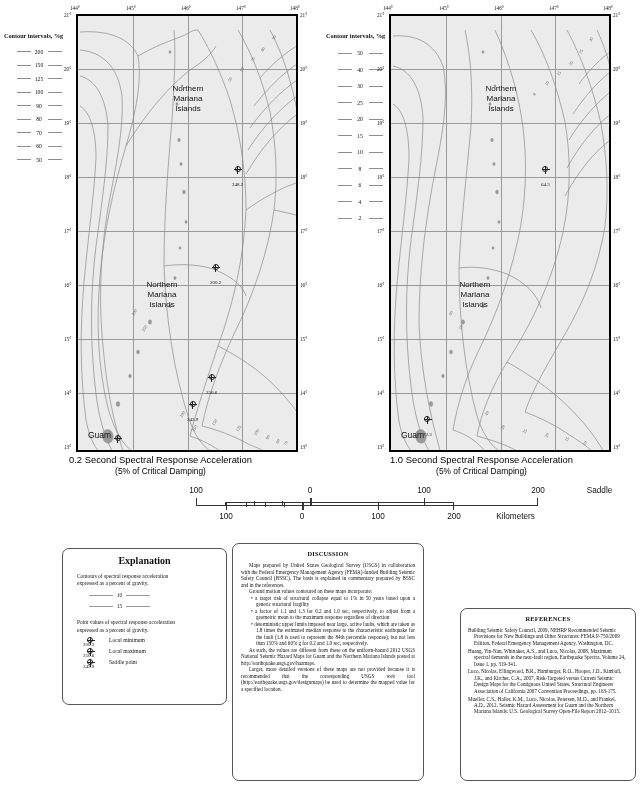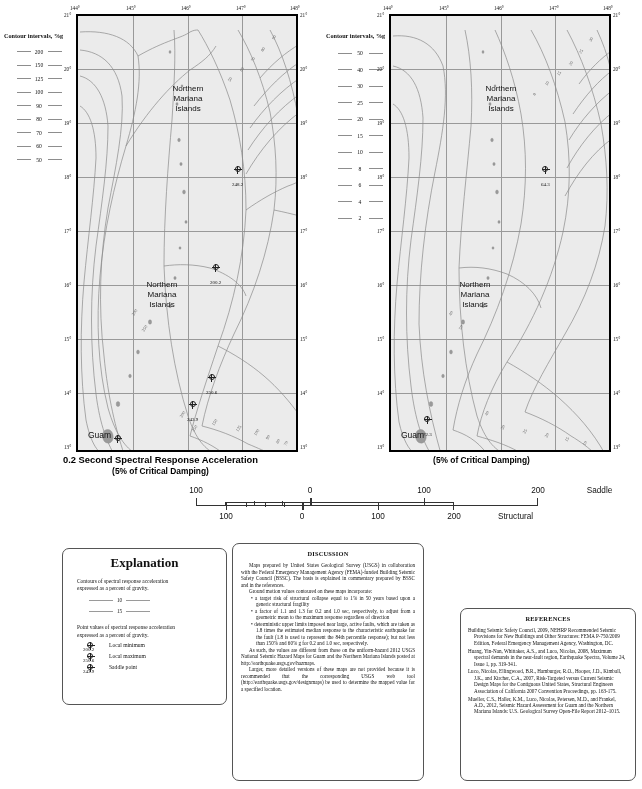--- a/index.html
+++ b/index.html
@@ -75,21 +75,21 @@
     content:"";position:absolute;background:#222;
   }
   .pt .glyph:before{left:50%;top:-1.5px;width:0.8px;height:8px;margin-left:-0.4px;}
   .pt .glyph:after{top:50%;left:-1.5px;height:0.8px;width:8px;margin-top:-0.4px;}
   .pt .lab{font-size:5px;margin-top:0.5px;white-space:nowrap;}
 
   
   .map-title{
     position:absolute;width:100%;text-align:center;
     font-family:"Liberation Sans", sans-serif;
-    font-weight:bold;font-size:9.4px;color:#000;
+    font-weight:normal;font-size:9.4px;color:#000;
   }
   .map-title .sub{font-size:8.4px;display:block;margin-top:1px;}
   .map-left .map-title{top:454px;}
   .map-right .map-title{top:454px;}
 
   
   .scalebars{position:absolute;left:0;top:486px;width:642px;height:55px;}
   .sb{position:absolute;}
   .sb-labels{position:relative;height:12px;}
   .sb-labels span{
@@ -112,21 +112,21 @@
   .rbox{
     position:absolute;border:1px solid #555;border-radius:7px;
     background:#fff;box-sizing:border-box;
   }
   .box-title{
     text-align:center;font-weight:bold;font-family:"Liberation Serif", serif;
   }
 
   
   #explanation{left:62px;top:548px;width:165px;height:157px;}
-  #explanation .box-title{font-size:13px;margin-top:6px;}
+  #explanation .box-title{font-size:10px;margin-top:6px;}
   .exp-text{font-size:5.4px;line-height:7.2px;margin:7px 10px 0 14px;}
   .exp-key{display:flex;align-items:center;gap:4px;margin:5px 0 0 26px;}
   .exp-key .dash{display:block;width:24px;height:1px;background:#9a9a9a;}
   .exp-key .val{font-size:5.2px;}
   .exp-pt{display:flex;align-items:center;margin:3.5px 0 0 16px;}
   .exp-pt .glyph{
     width:6px;height:6px;border:0.8px solid #222;border-radius:50%;
     position:relative;box-sizing:border-box;flex:0 0 auto;margin-left:8px;
   }
   .exp-pt .glyph:before,.exp-pt .glyph:after{content:"";position:absolute;background:#222;}
@@ -517,20 +517,21 @@
         <span class="glyph"></span>
         <span class="lab">64.3</span>
       </div>
       <div class="pt" style="left:32px;top:400px;">
         <span class="glyph"></span>
         <span class="lab">72.3</span>
       </div>
     </div>
 
     <div class="map-title">
+      <span>1.0 Second Spectral Response Acceleration</span>
       <span class="sub">(5% of Critical Damping)</span>
     </div>
   </div>
 
   <div class="scalebars">
 
     <div class="sb" style="left:196px;top:0px;width:342px;">
       <div class="sb-labels">
         <span style="left:0%;">100</span>
         <span style="left:33.33%;">0</span>
@@ -555,21 +556,21 @@
         <div class="t" style="left:16.66%;height:5px;"></div>
         <div class="t" style="left:25%;height:5px;"></div>
         <div class="t" style="left:33.33%;height:8px;"></div>
         <div class="t" style="left:66.66%;height:8px;"></div>
       </div>
       <div class="sb-labels2" style="margin-top:2px;">
         <span style="left:0%;">100</span>
         <span style="left:33.33%;">0</span>
         <span style="left:66.66%;">100</span>
         <span style="left:100%;">200</span>
-        <span style="left:127%;">Structural</span>
+        <span style="left:127%;">Kilometers</span>
       </div>
     </div>
   </div>
 
   <div class="rbox" id="explanation">
     <div class="box-title">Explanation</div>
     <div class="exp-text">
       <span>Contours of spectral response acceleration</span><br>
       <span>expressed as a percent of gravity.</span>
     </div>

